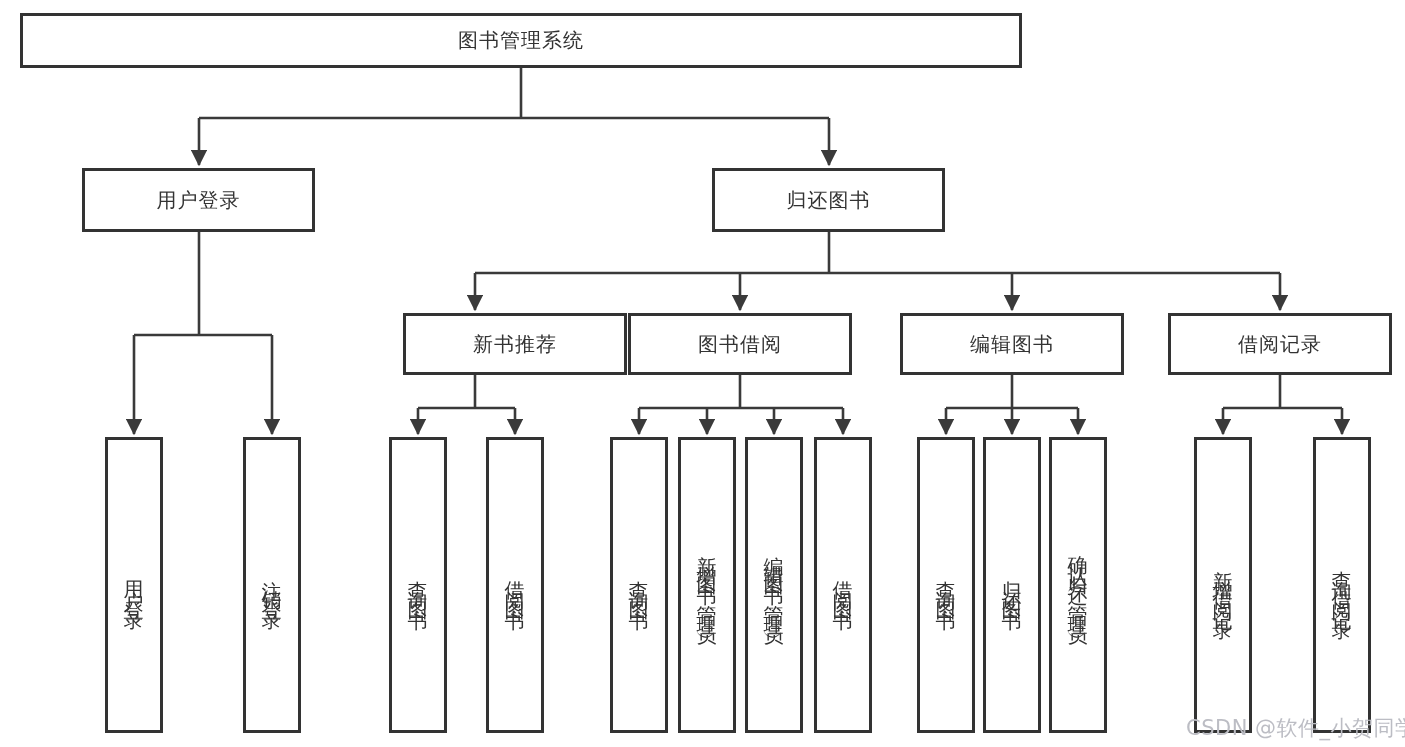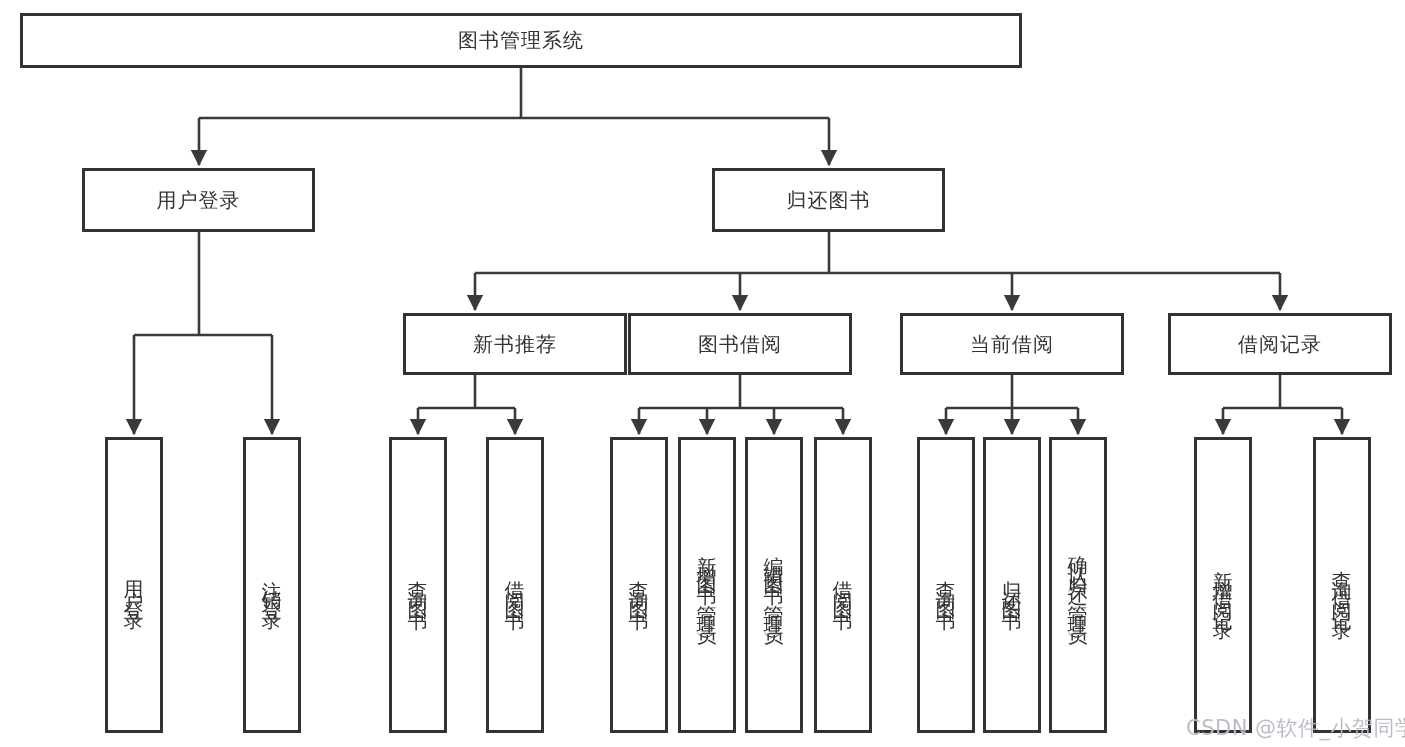--- a/index.html
+++ b/index.html
@@ -93,21 +93,21 @@
     <span>归还图书</span>
   </div>
 
   <div class="node hnode" style="left:363px;top:313px;width:224px;height:62px;margin-left:40px;">
     <span>新书推荐</span>
   </div>
   <div class="node hnode" style="left:628px;top:313px;width:224px;height:62px;text-align:center;">
     <span>图书借阅</span>
   </div>
   <div class="node hnode" style="left:900px;top:313px;width:224px;height:62px;">
-    <span>当前借阅</span>
+    <span>编辑图书</span>
   </div>
   <div class="node hnode" style="left:1168px;top:313px;width:224px;height:62px;justify-content:center;">
     <span>借阅记录</span>
   </div>
 
   <div class="node vnode" style="left:105px;top:437px;width:58px;height:296px;">
     <span>用户登录</span>
   </div>
   <div class="node vnode" style="left:243px;top:437px;width:58px;height:296px;">
     <span>注销登录</span>

